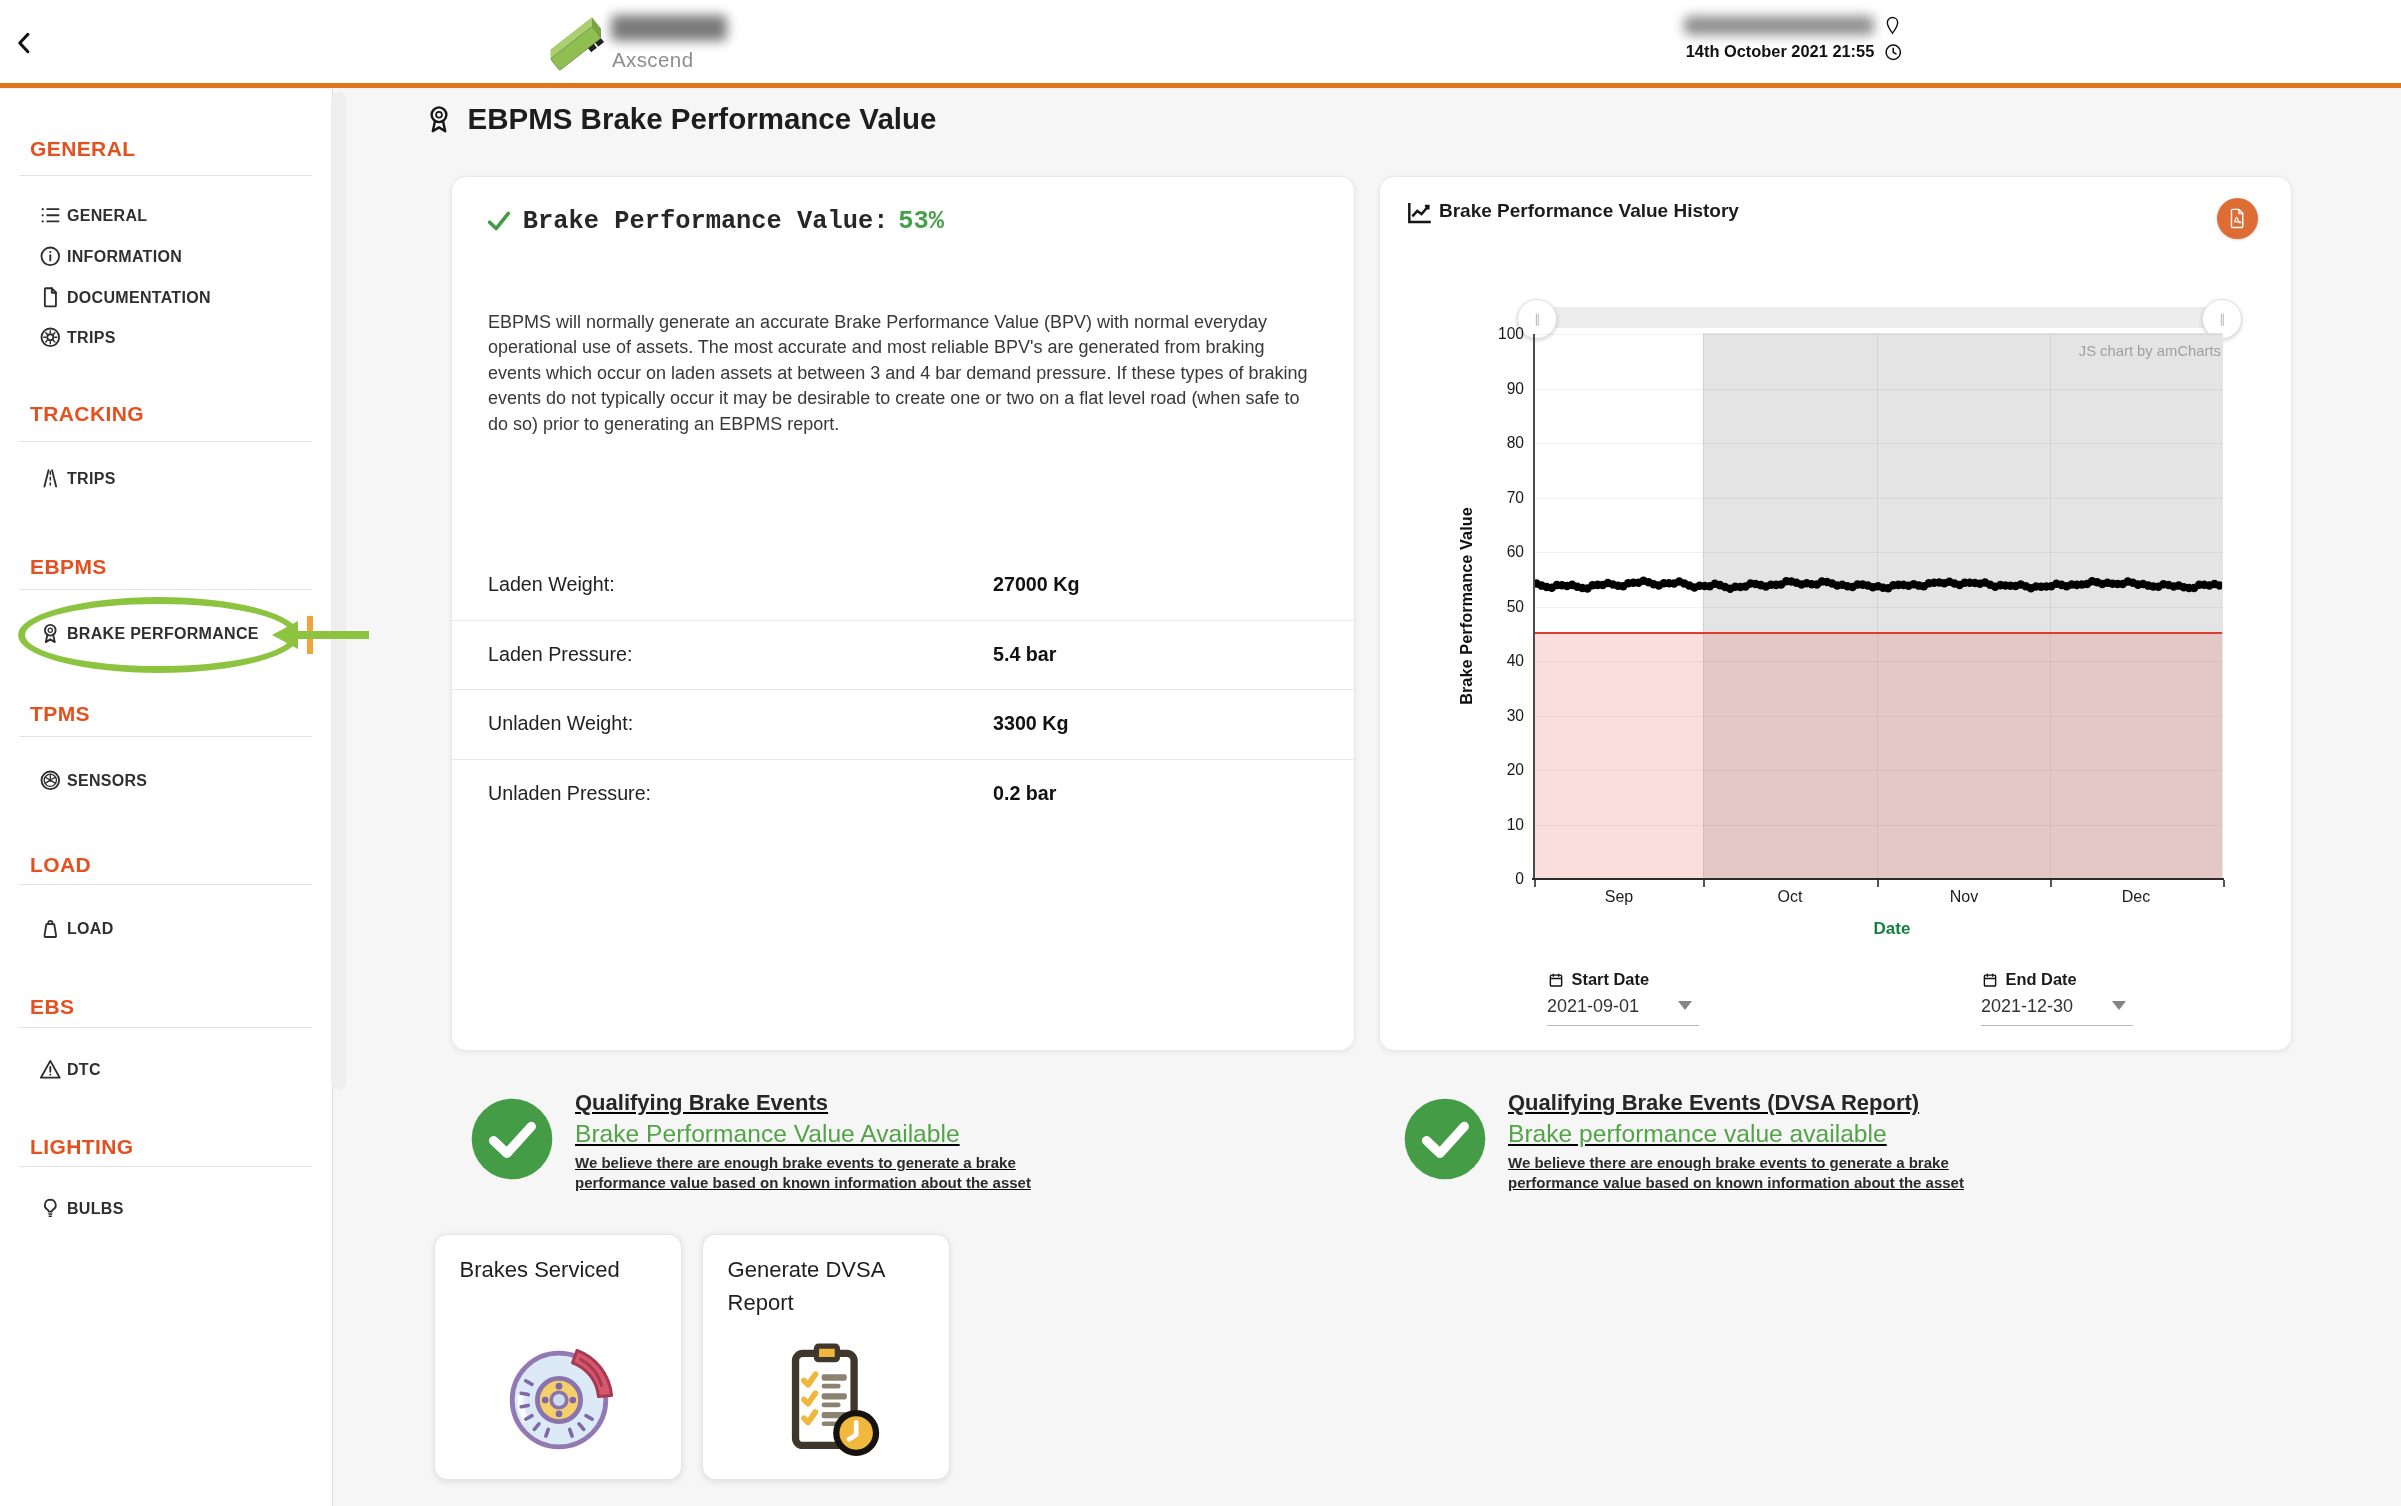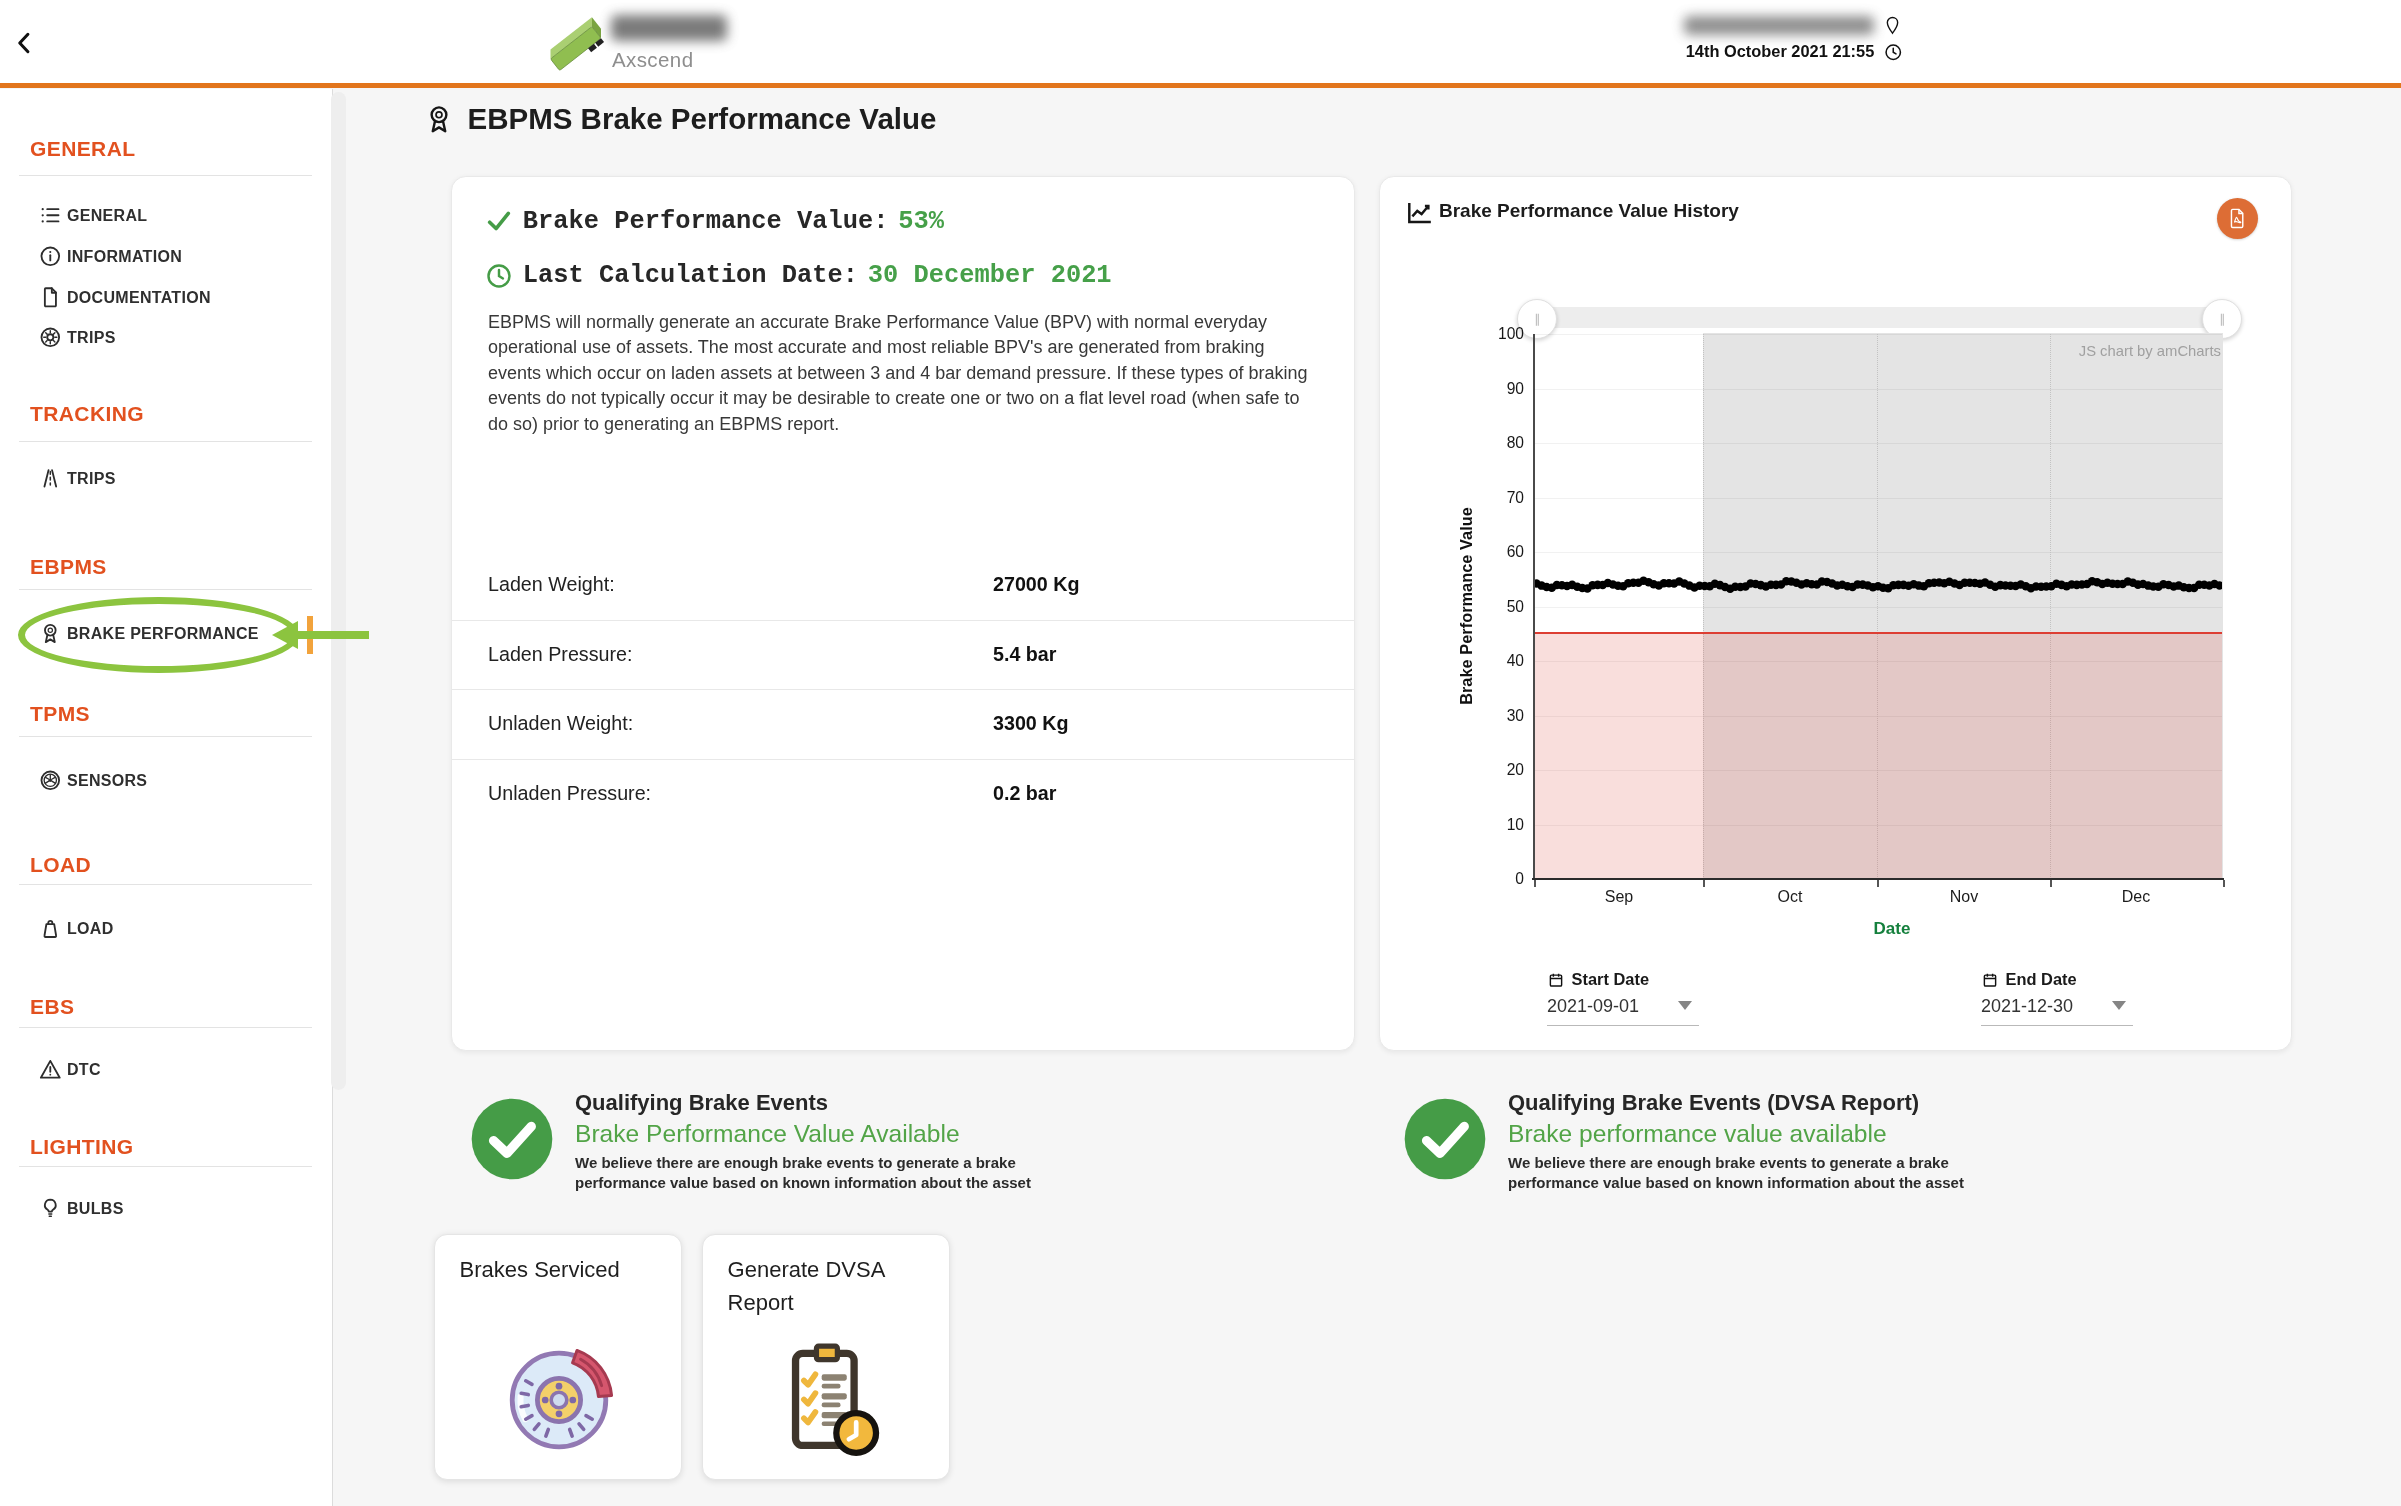--- a/index.html
+++ b/index.html
@@ -58,21 +58,21 @@
   #watermark{position:absolute;right:70px;top:166px;font-size:14.8px;color:#a0a0a0;}
   #y-title{position:absolute;left:86px;top:429px;transform:translate(-50%,-50%) rotate(-90deg);font-size:16.4px;font-weight:bold;color:#111;white-space:nowrap;}
   #x-title{position:absolute;left:512px;top:742px;transform:translateX(-50%);font-size:17px;font-weight:bold;color:#15803d;}
   .date-sel{position:absolute;top:793px;width:156px;cursor:pointer;}
   .date-sel .dl{display:flex;align-items:center;gap:6.6px;font-size:16.4px;font-weight:bold;color:#1a1a1a;}
   .date-sel .dv{margin-top:6.6px;font-size:18px;color:#333;}
   .date-sel .dund{margin-top:8.2px;width:152px;border-top:1.2px solid #b9b9b9;}
   .date-sel .caret{position:absolute;right:11.5px;top:31px;width:0;height:0;border-left:7.4px solid transparent;border-right:7.4px solid transparent;border-top:9px solid #858585;}
   
   .qual-circle{position:absolute;top:1097px;width:84px;height:84px;}
-  .qual-text{position:absolute;top:1090px;width:508px;}
+  .qual-text{position:absolute;top:1090px;width:508px;text-decoration:underline;}
   .qual-text .qt{font-size:22px;font-weight:bold;color:#262626;}
   .qual-text .qs{margin-top:4.1px;font-size:24.6px;color:#52a447;}
   .qual-text .qd{margin-top:4.9px;font-size:15px;font-weight:bold;line-height:19.7px;color:#2b2b2b;width:492px;}
   
   .action-card{position:absolute;top:1234px;width:246px;height:244px;background:#fff;border:0.8px solid #e5e5e5;border-radius:13px;box-shadow:0 1.6px 6.6px rgba(0,0,0,.10);cursor:pointer;}
   .action-card .at{position:absolute;left:24.6px;top:18px;width:189px;font-size:22px;line-height:33px;color:#1f1f1f;}
   .dot{fill:#000;}
 </style>
 </head>
 <body>
@@ -257,30 +257,20 @@
 
   <div id="card-left" class="card">
     <div class="kv-row" style="top:29.5px;">
       <span>
         <svg width="28" height="28" viewBox="0 0 24 24" fill="none" stroke="#459c47" stroke-width="3.1" stroke-linecap="round" stroke-linejoin="round">
             <polyline points="4,13 9.5,18.5 20,5.5"></polyline>
           </svg>
       </span>
       <span class="lab">Brake Performance Value:</span>
       <span class="val">53%</span>
-    </div>
-    <div class="kv-row" style="top:84px;">
-      <span>
-        <svg width="28" height="28" viewBox="0 0 24 24" fill="none" stroke="#459c47" stroke-width="2.1">
-            <circle cx="12" cy="12" r="9"></circle>
-            <path d="M12 6.8 V12 l3.4 2.1" stroke-linecap="round"></path>
-          </svg>
-      </span>
-      <span class="lab">Last Calculation Date:</span>
-      <span class="val">30 December 2021</span>
     </div>
     <p class="para" style="top:133px;margin:0;">EBPMS will normally generate an accurate Brake Performance Value (BPV) with normal everyday operational use of assets. The most accurate and most reliable BPV's are generated from braking events which occur on laden assets at between 3 and 4 bar demand pressure. If these types of braking events do not typically occur it may be desirable to create one or two on a flat level road (when safe to do so) prior to generating an EBPMS report.</p>
     <div id="load-table">
         <div class="tbl-row" style="top: 373px;">
           <span class="tl">Laden Weight:</span>
                      <span class="tv">27000 Kg</span>
         </div>
         <div class="tbl-line" style="top: 443px;"></div>
         <div class="tbl-row" style="top: 443px;">
           <span class="tl">Laden Pressure:</span>

